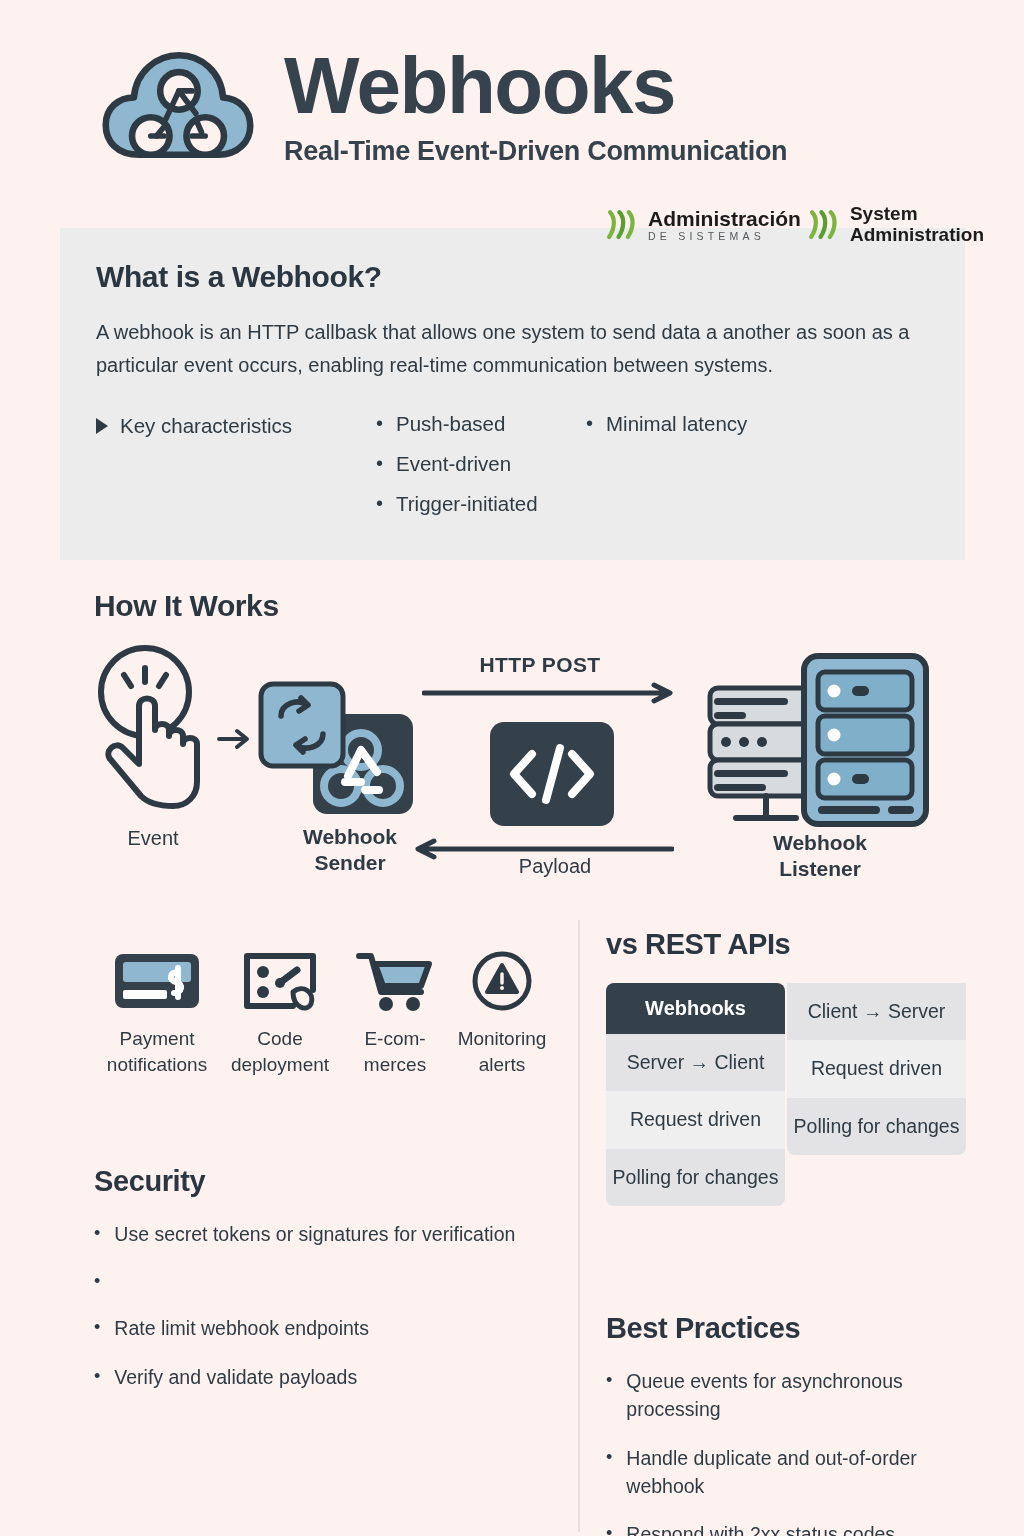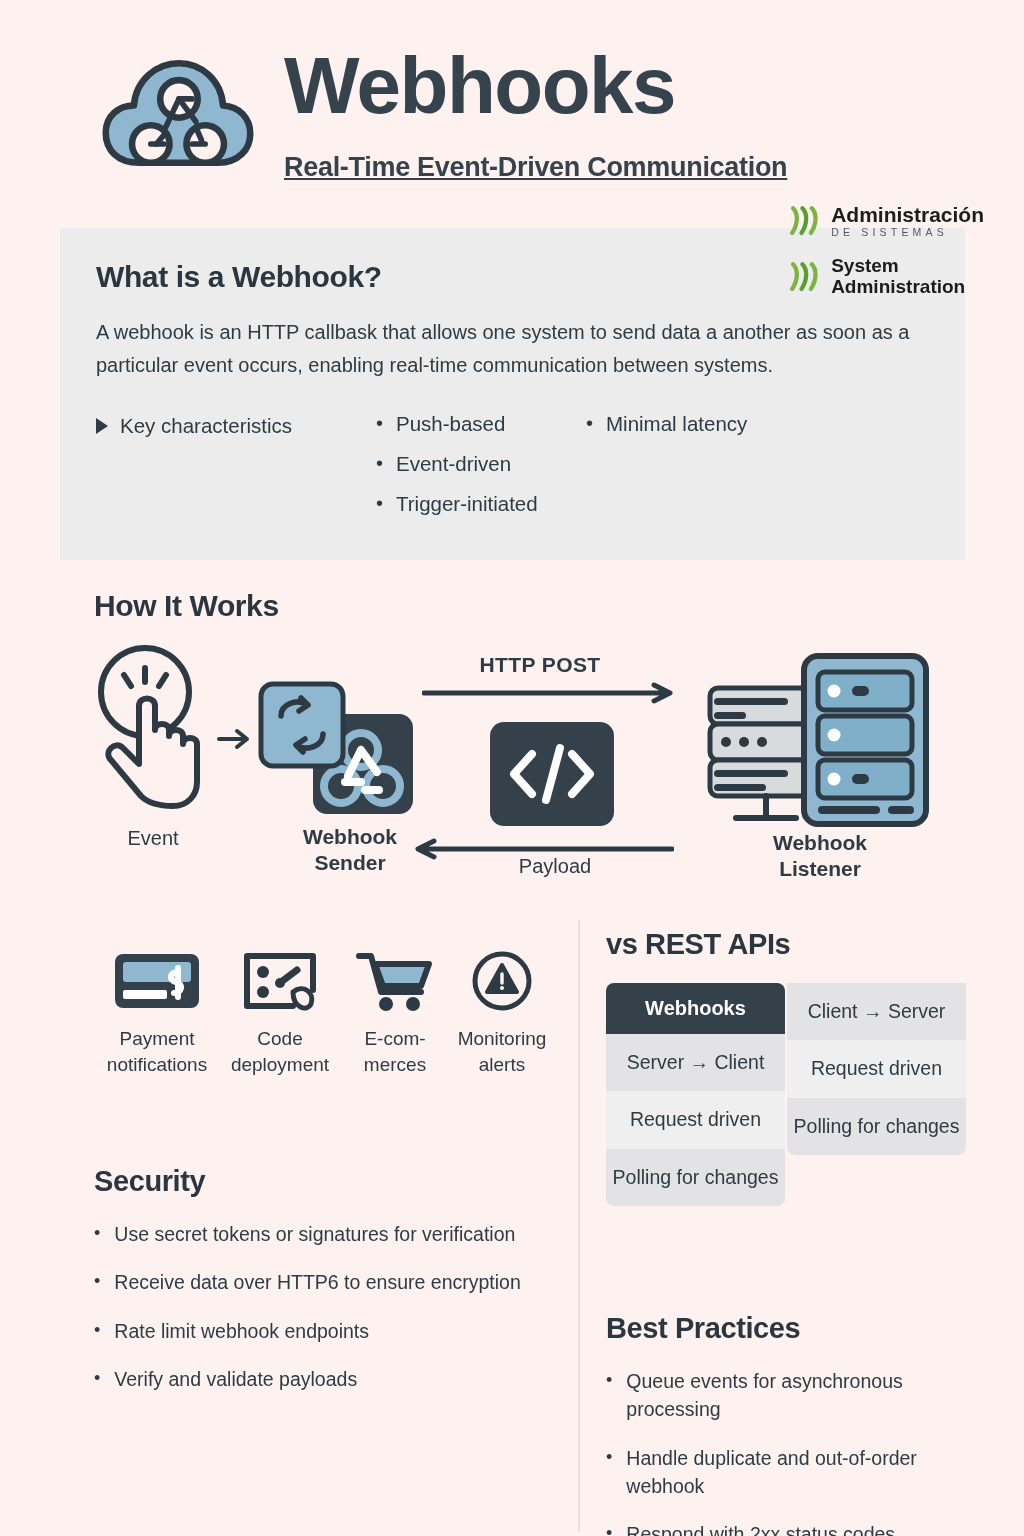--- a/index.html
+++ b/index.html
@@ -27,33 +27,32 @@
     font-size: 80px;
     font-weight: bold;
     letter-spacing: -1.5px;
     line-height: 0.95;
     color: #36424C;
   }
   .sub-title {
     font-size: 27px;
     font-weight: bold;
     color: #36424C;
-    margin-top: 28px;
+    margin-top: 12px;
     letter-spacing: -0.3px;
-    text-decoration: underline;
   }
 
   
   .brand {
     position: absolute;
     top: 204px;
     right: 40px;
     display: flex;
-    flex-direction: column;
-    gap: 18px;
+    flex-direction: row;
+    gap: 6px;
     z-index: 5;
   }
   .brand-row { display: flex; align-items: center; gap: 9px; }
   .brand-marks { width: 34px; height: 30px; flex: 0 0 auto; }
   .brand-txt-1 { font-size: 21px; font-weight: bold; color: #1C1C1C; line-height: 1.0; }
   .brand-txt-sub {
     font-size: 10.5px; letter-spacing: 4.2px; color: #55585A;
     font-weight: normal; margin-top: 1px;
   }
   .brand-txt-2 { font-size: 19px; font-weight: bold; color: #1C1C1C; line-height: 1.08; }
@@ -393,21 +392,20 @@
 
 <div class="security">
   <div class="sec-title">Security</div>
   <div class="bul-list">
     <div class="bul">
       <span class="dot">•</span>
       <span>Use secret tokens or signatures for verification</span>
     </div>
     <div class="bul">
       <span class="dot">•</span>
-      <span>Receive data over HTTP6 to ensure encryption</span>
     </div>
     <div class="bul">
       <span class="dot">•</span>
       <span>Rate limit webhook endpoints</span>
     </div>
     <div class="bul">
       <span class="dot">•</span>
       <span>Verify and validate payloads</span>
     </div>
   </div>

